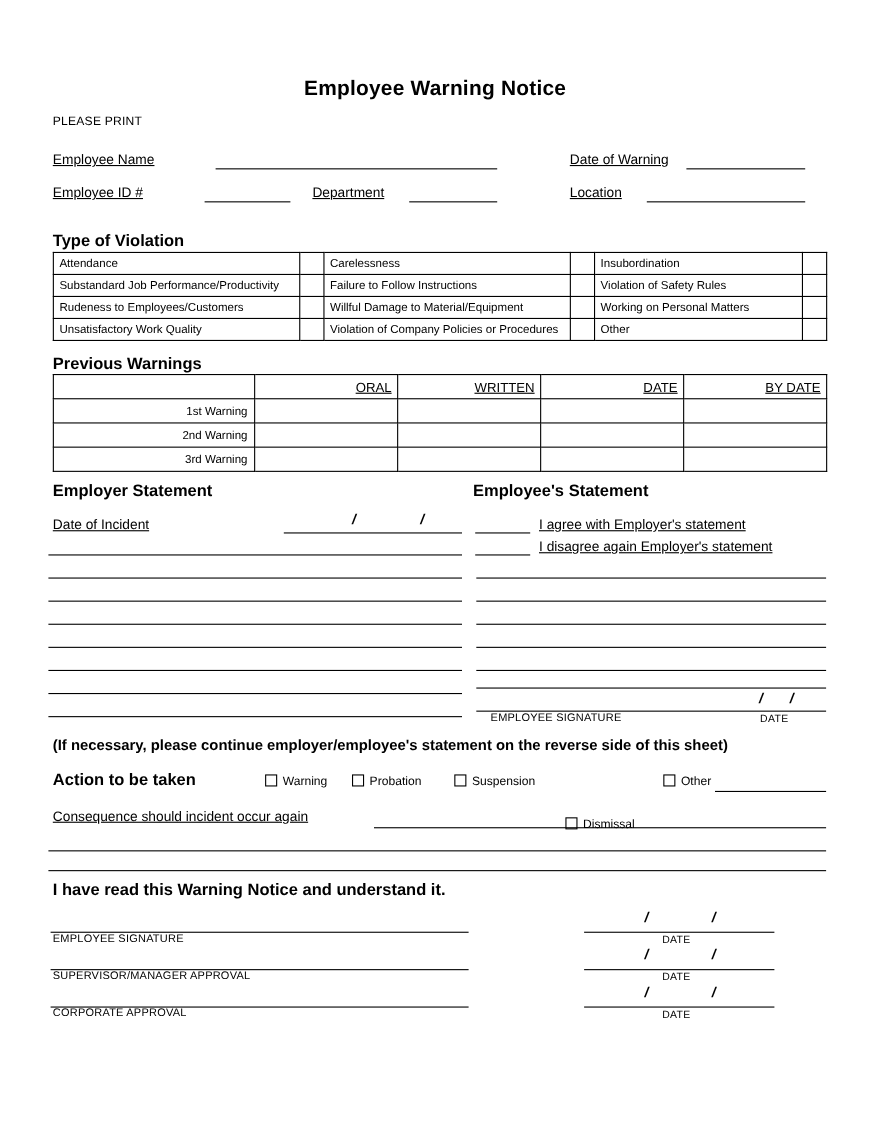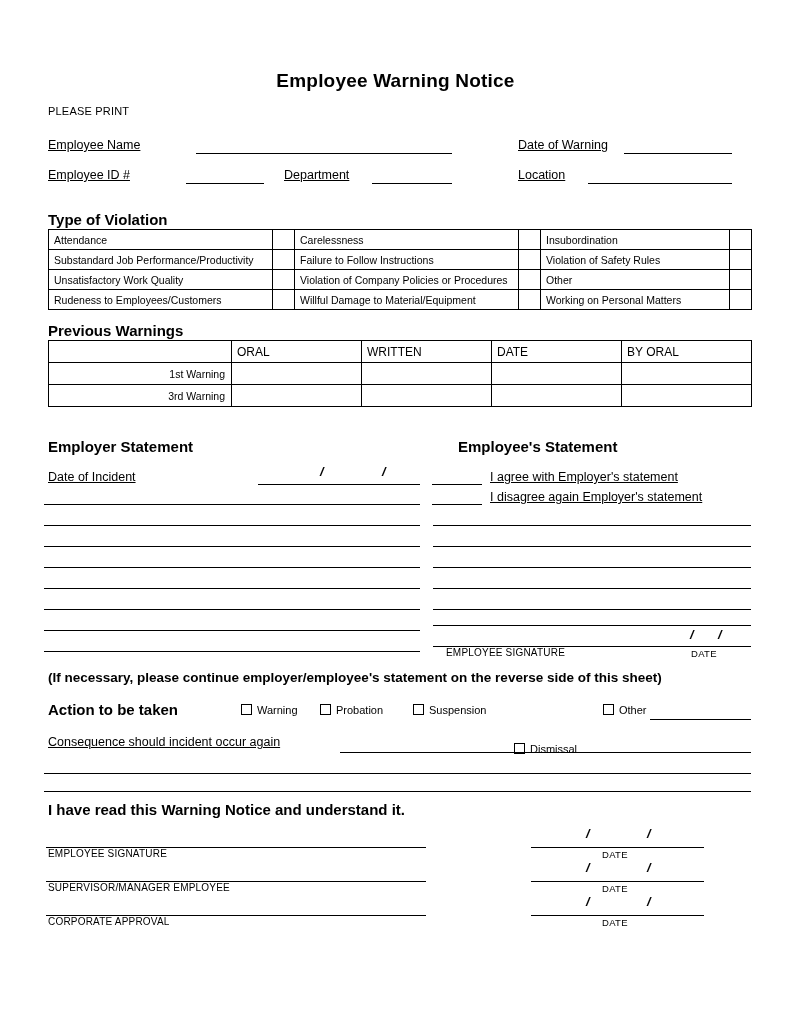--- a/index.html
+++ b/index.html
@@ -87,22 +87,23 @@
     vertical-align: middle;
     white-space: nowrap;
     overflow: hidden;
   }
   #violation-table td.vlabel { text-align: left; }
   #violation-table td.vbox { width: 22px; padding: 0; }
 
   #warnings-table td { height: 21px; }
   #warnings-table th {
     font-size: 12px;
-    text-align: left;
+    text-align: right;
     height: 21px;
+    text-decoration: underline;
   }
   #warnings-table td.rowlabel {
     text-align: right;
     font-size: 10.5px;
     padding-right: 6px;
   }
   
   .cbox {
     display: inline-block;
     width: 9px;
@@ -175,33 +176,33 @@
       </tr>
       <tr>
         <td class="vlabel">Substandard Job Performance/Productivity</td>
         <td class="vbox"></td>
         <td class="vlabel">Failure to Follow Instructions</td>
         <td class="vbox"></td>
         <td class="vlabel">Violation of Safety Rules</td>
         <td class="vbox"></td>
       </tr>
       <tr>
+        <td class="vlabel">Rudeness to Employees/Customers</td>
+        <td class="vbox"></td>
+        <td class="vlabel">Willful Damage to Material/Equipment</td>
+        <td class="vbox"></td>
+        <td class="vlabel">Working on Personal Matters</td>
+        <td class="vbox"></td>
+      </tr>
+      <tr>
         <td class="vlabel">Unsatisfactory Work Quality</td>
         <td class="vbox"></td>
         <td class="vlabel">Violation of Company Policies or Procedures</td>
         <td class="vbox"></td>
         <td class="vlabel">Other</td>
-        <td class="vbox"></td>
-      </tr>
-      <tr>
-        <td class="vlabel">Rudeness to Employees/Customers</td>
-        <td class="vbox"></td>
-        <td class="vlabel">Willful Damage to Material/Equipment</td>
-        <td class="vbox"></td>
-        <td class="vlabel">Working on Personal Matters</td>
         <td class="vbox"></td>
       </tr>
     </tbody>
   </table>
 
   <div class="sec-head-lg" style="left:48px; top:322px;">Previous Warnings</div>
 
   <table class="grid" id="warnings-table" style="left:48px; top:340px; width:703px;">
     <colgroup>
       <col style="width:183px">
@@ -209,43 +210,50 @@
         <col style="width:130px">
         <col style="width:130px">
         <col style="width:130px">
     </colgroup>
     <thead>
       <tr>
         <th></th>
         <th>ORAL</th>
         <th>WRITTEN</th>
         <th>DATE</th>
-        <th>BY ORAL</th>
+        <th>BY DATE</th>
       </tr>
     </thead>
     <tbody>
       <tr>
         <td class="rowlabel">1st Warning</td>
         <td></td>
         <td></td>
         <td></td>
         <td></td>
       </tr>
       <tr>
+        <td class="rowlabel">2nd Warning</td>
+        <td></td>
+        <td></td>
+        <td></td>
+        <td></td>
+      </tr>
+      <tr>
         <td class="rowlabel">3rd Warning</td>
         <td></td>
         <td></td>
         <td></td>
         <td></td>
       </tr>
     </tbody>
   </table>
 
   <div class="sec-head-lg" style="left:48px; top:438px;">Employer Statement</div>
-  <div class="sec-head-lg" style="left:430px; top:438px;margin-left:28px;">Employee's Statement</div>
+  <div class="sec-head-lg" style="left:430px; top:438px;">Employee's Statement</div>
 
   <div class="lbl" style="left:48px; top:470px;">Date of Incident</div>
   <div class="slash" style="left:320px; top:464px;">/</div>
   <div class="slash" style="left:382px; top:464px;">/</div>
   <div class="rule" style="left:258px; top:484px; width:162px;"></div>
 
   <div class="rule" style="left:432px; top:484px; width:50px;"></div>
   <div class="lbl" style="left:490px; top:470px;">I agree with Employer's statement</div>
   <div class="rule" style="left:432px; top:504px; width:50px;"></div>
   <div class="lbl" style="left:490px; top:490px;">I disagree again Employer's statement</div>
@@ -303,21 +311,21 @@
   <div class="slash" style="left:586px; top:826px;">/</div>
   <div class="slash" style="left:647px; top:826px;">/</div>
   <div class="rule" style="left:46px; top:847px; width:380px;"></div>
   <div class="sig-cap" style="left:48px; top:848px;">EMPLOYEE SIGNATURE</div>
   <div class="rule" style="left:531px; top:847px; width:173px;"></div>
   <div class="date-cap" style="left:602px; top:849px;">DATE</div>
 
   <div class="slash" style="left:586px; top:860px;">/</div>
   <div class="slash" style="left:647px; top:860px;">/</div>
   <div class="rule" style="left:46px; top:881px; width:380px;"></div>
-  <div class="sig-cap" style="left:48px; top:882px;">SUPERVISOR/MANAGER EMPLOYEE</div>
+  <div class="sig-cap" style="left:48px; top:882px;">SUPERVISOR/MANAGER APPROVAL</div>
   <div class="rule" style="left:531px; top:881px; width:173px;"></div>
   <div class="date-cap" style="left:602px; top:883px;">DATE</div>
 
   <div class="slash" style="left:586px; top:894px;">/</div>
   <div class="slash" style="left:647px; top:894px;">/</div>
   <div class="rule" style="left:46px; top:915px; width:380px;"></div>
   <div class="sig-cap" style="left:48px; top:916px;">CORPORATE APPROVAL</div>
   <div class="rule" style="left:531px; top:915px; width:173px;"></div>
   <div class="date-cap" style="left:602px; top:917px;">DATE</div>
 

